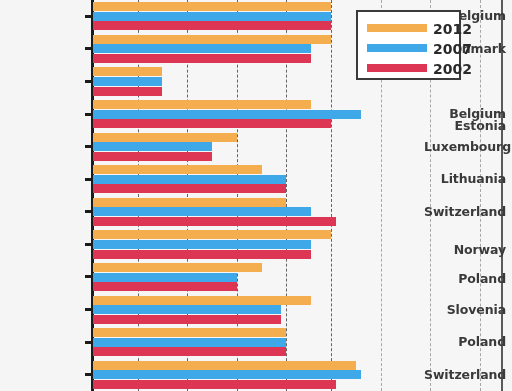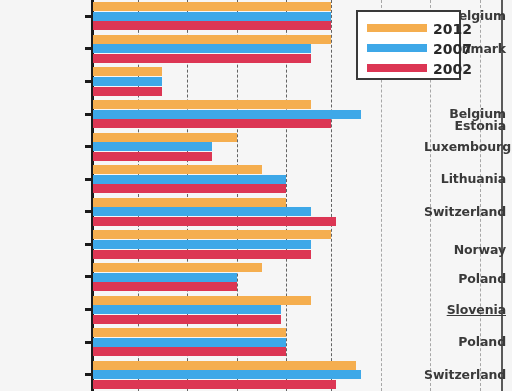--- a/index.html
+++ b/index.html
@@ -155,21 +155,21 @@
   <div id="labels-layer">
       <div class="ylabel" style="top: 8.29167px;">Belgium</div>
       <div class="ylabel" style="top: 40.875px;">Denmark</div>
       <div class="ylabel" style="top: 73.4583px; margin-top: 45px;">Estonia</div>
       <div class="ylabel" style="top: 106.042px;">Belgium</div>
       <div class="ylabel" style="top: 138.625px;">Luxembourg</div>
       <div class="ylabel" style="top: 171.208px;">Lithuania</div>
       <div class="ylabel" style="top: 203.792px;">Switzerland</div>
       <div class="ylabel" style="top: 236.375px; margin-top: 6px;">Norway</div>
       <div class="ylabel" style="top: 271px;">Poland</div>
-      <div class="ylabel" style="top: 301.542px; text-decoration: underline;">Slovenia</div>
+      <div class="ylabel" style="top: 301.542px;">Slovenia</div>
       <div class="ylabel" style="top: 334.125px;">Poland</div>
       <div class="ylabel" style="top: 366.708px; text-align: right;">Switzerland</div>
     </div>
   <div id="bars-layer">
       <div class="bar y2012" style="width: 238px; top: 2.29167px;"></div>
       <div class="bar y2007" style="width: 238px; top: 11.8917px;"></div>
       <div class="bar y2002" style="width: 238px; top: 21.4917px;"></div>
       <div class="bar y2012" style="width: 238px; top: 34.875px;"></div>
       <div class="bar y2007" style="width: 218.167px; top: 44.475px;"></div>
       <div class="bar y2002" style="width: 218.167px; top: 54.075px;"></div>

